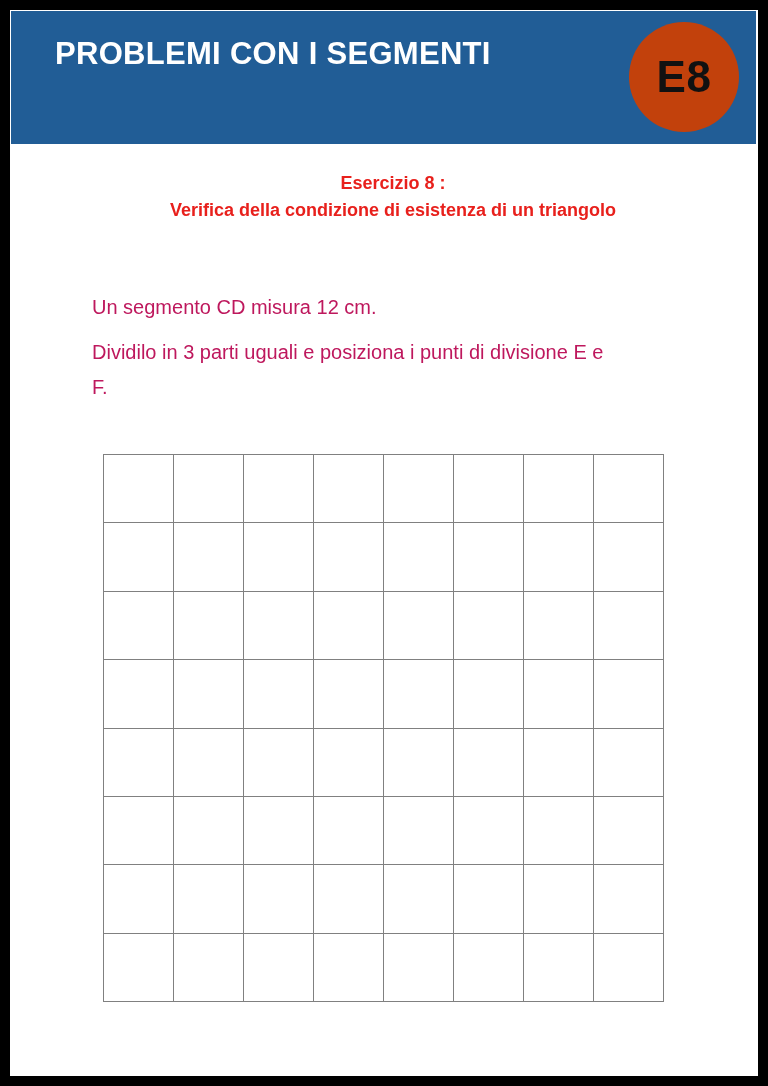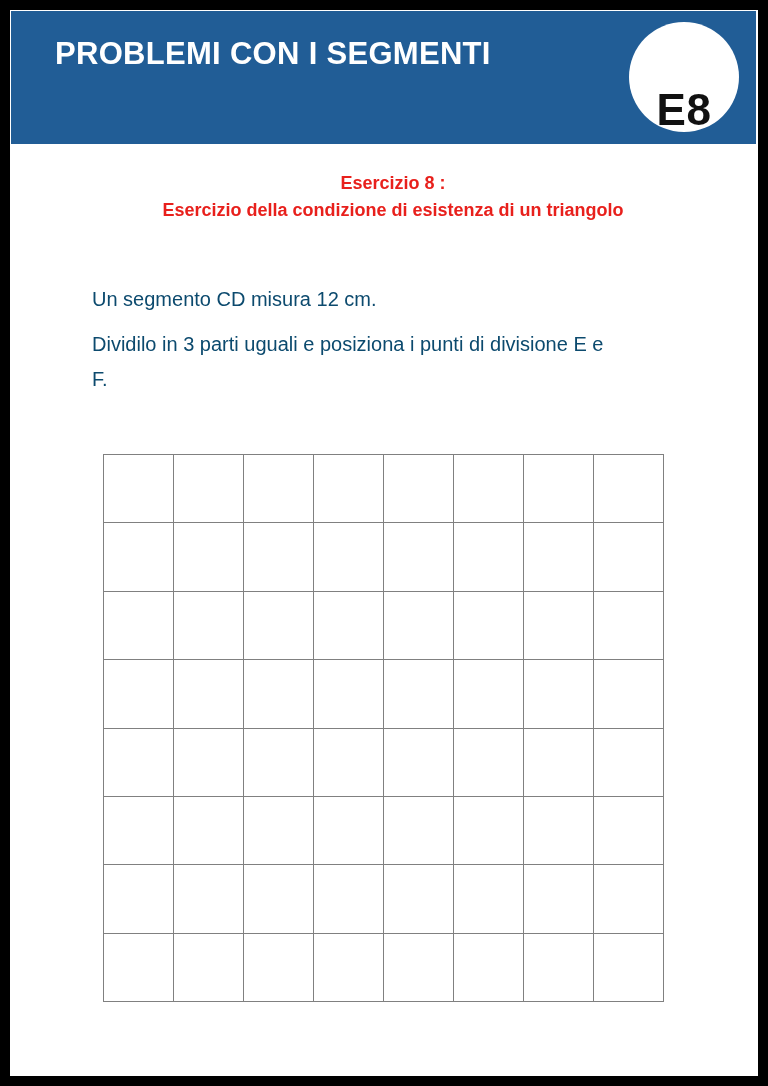--- a/index.html
+++ b/index.html
@@ -64,23 +64,23 @@
     display: block;
     white-space: nowrap;
   }
   .badge {
     position: absolute;
     left: 618px;
     top: 11px;
     width: 110px;
     height: 110px;
     border-radius: 50%;
-    background: #ffffff;
+    background: #c2410c;
     display: flex;
-    align-items: flex-end;
+    align-items: center;
     justify-content: center;
   }
   .badge-label {
     color: #111111;
     font-size: 44px;
     font-weight: bold;
     line-height: 1;
     letter-spacing: 0.5px;
   }
   
@@ -95,23 +95,23 @@
     line-height: 27px;
     text-align: center;
   }
   .exercise-heading .line {
     display: block;
     white-space: nowrap;
   }
   .statement {
     position: absolute;
     left: 82px;
-    top: 272px;
+    top: 280px;
     width: 520px;
-    color: #0c4a6e;
+    color: #be185d;
     font-size: 20px;
     line-height: 35px;
     font-weight: normal;
   }
   .statement p {
     margin: 0 0 10px 0;
   }
   
   .grid {
     position: absolute;
@@ -144,21 +144,21 @@
       </div>
 
       <div class="badge">
         <span class="badge-label">E8</span>
       </div>
 
     </div>
 
     <div class="exercise-heading">
       <span class="line">Esercizio 8 :</span>
-      <span class="line">Esercizio della condizione di esistenza di un triangolo</span>
+      <span class="line">Verifica della condizione di esistenza di un triangolo</span>
     </div>
 
     <div class="statement">
       <p>Un segmento CD misura 12 cm.</p>
       <p>Dividilo in 3 parti uguali e posiziona i punti di divisione E e F.</p>
     </div>
 
     <div class="grid" style="grid-template-columns: repeat(8, 1fr); grid-template-rows: repeat(8, 1fr); border-top-color: rgb(128, 128, 128); border-left-color: rgb(128, 128, 128);">
         <div class="grid-cell" style="border-right-color: rgb(128, 128, 128); border-bottom-color: rgb(128, 128, 128);"></div>
         <div class="grid-cell" style="border-right-color: rgb(128, 128, 128); border-bottom-color: rgb(128, 128, 128);"></div>

